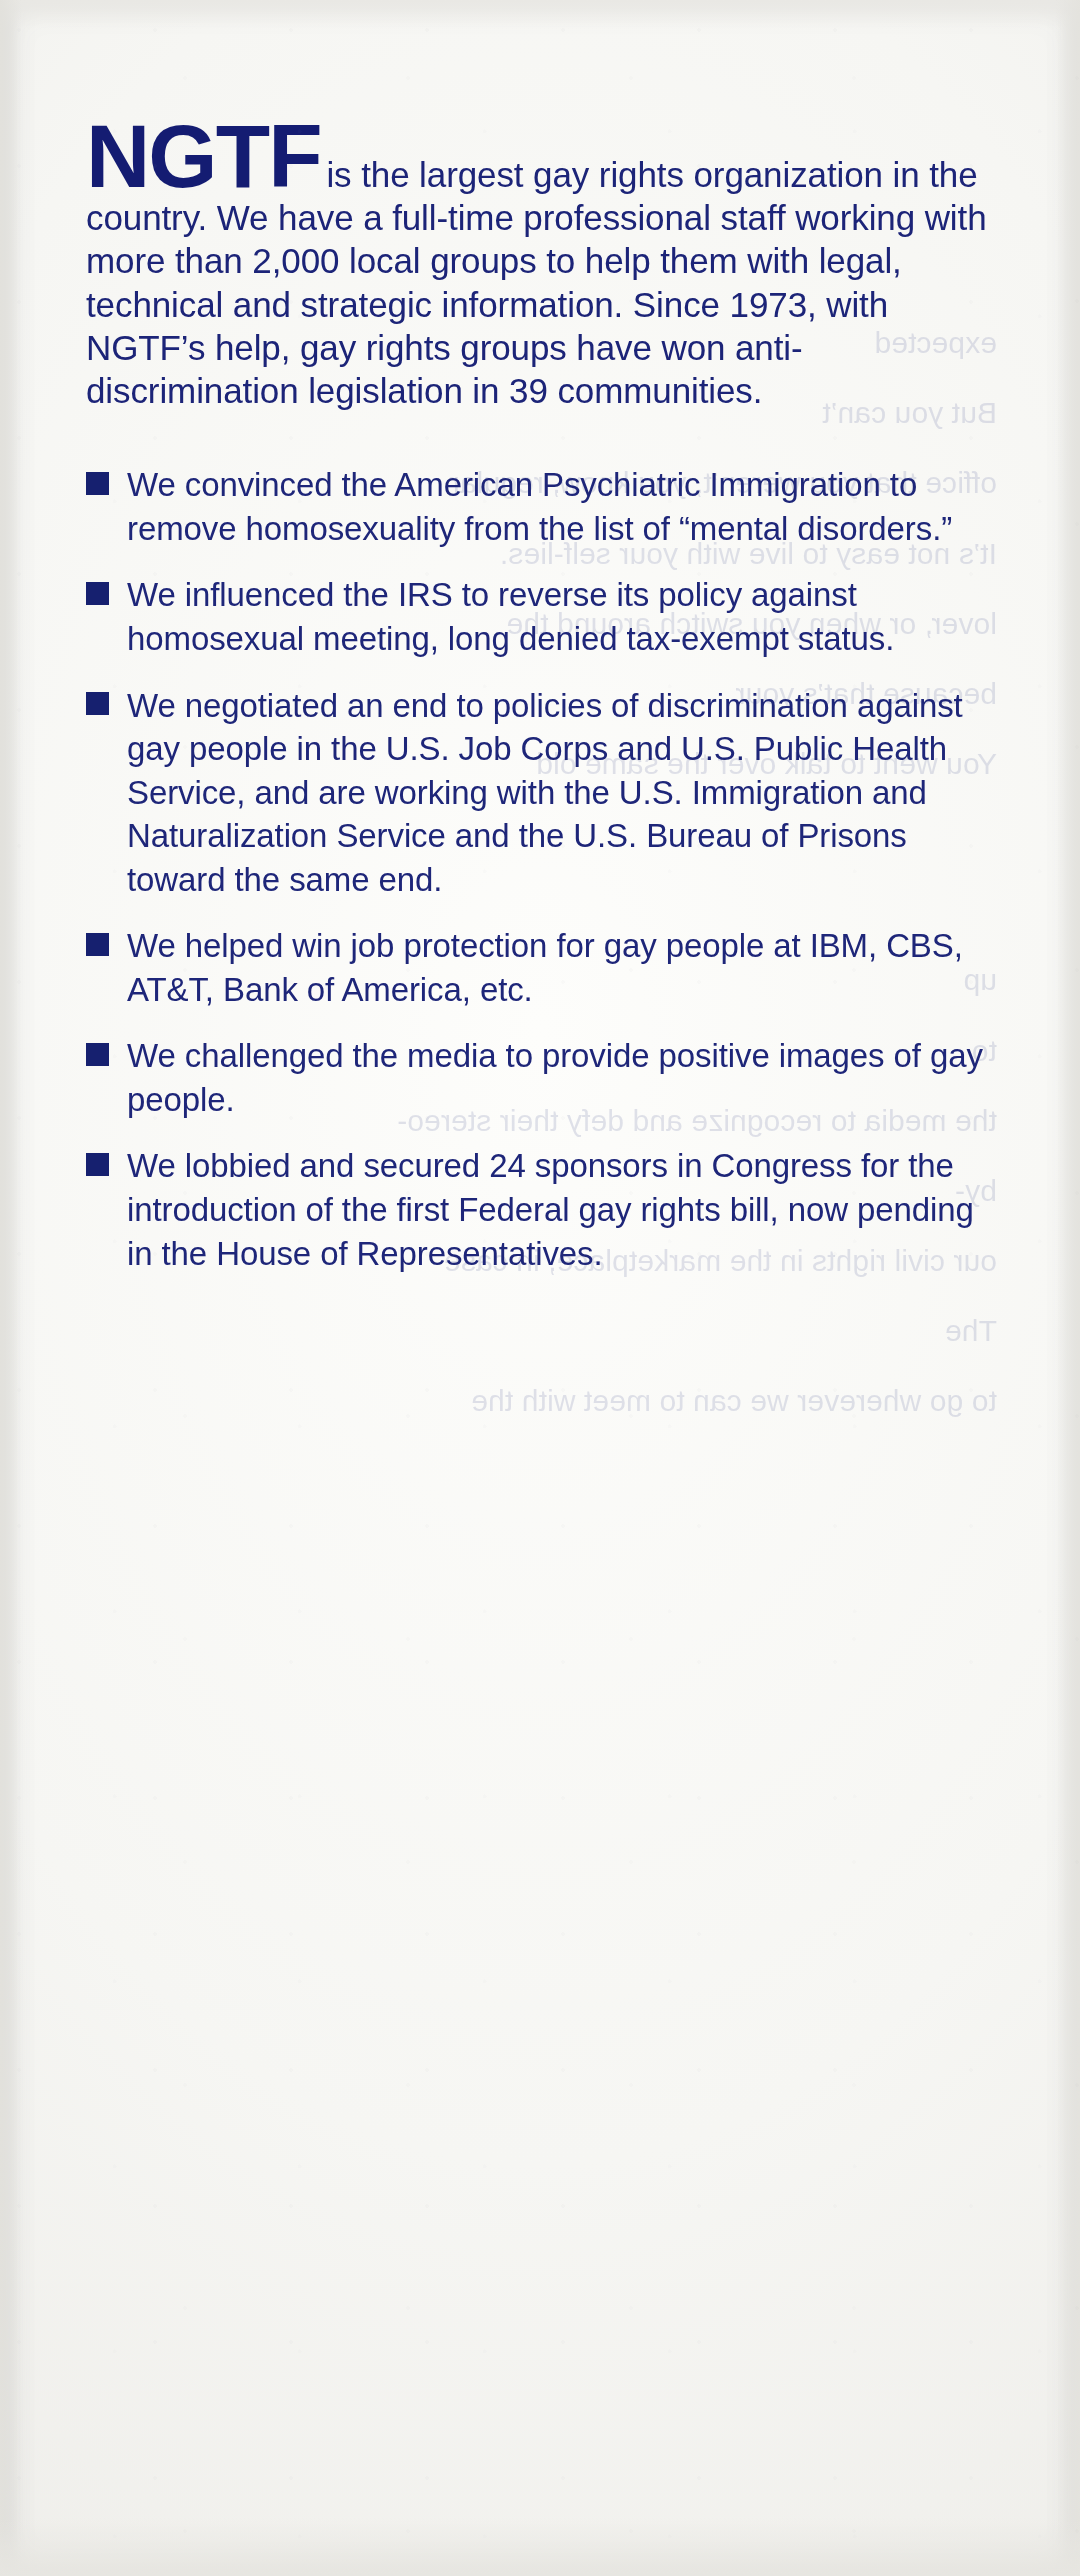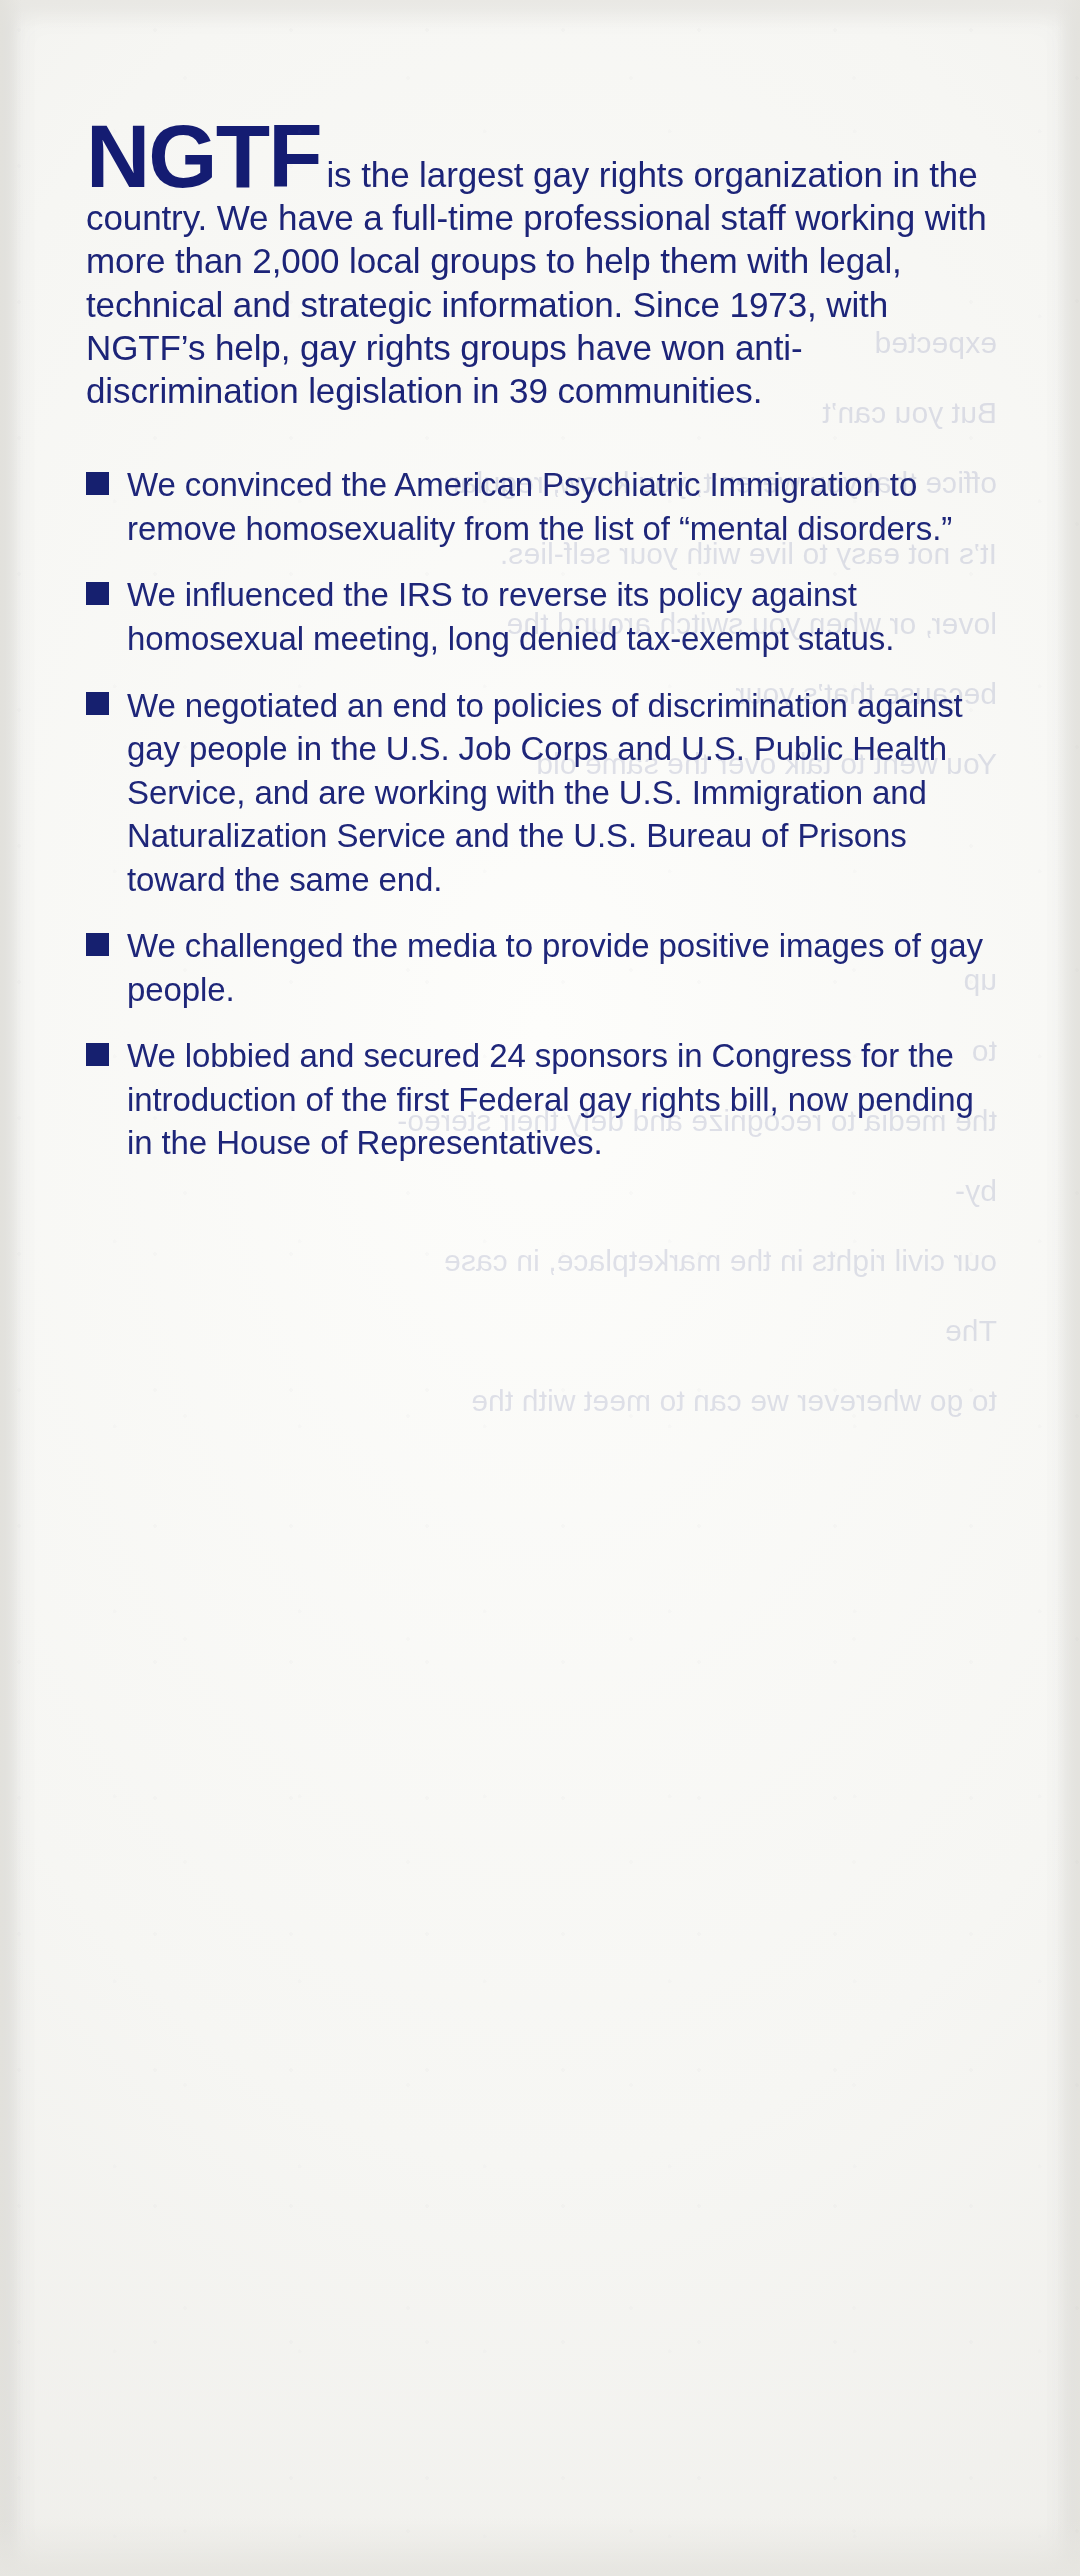--- a/index.html
+++ b/index.html
@@ -187,20 +187,24 @@
       <li>
         <span class="sq"></span>
         <span>We influenced the IRS to reverse its policy against  homosexual meeting, long denied tax-exempt status.</span>
       </li>
       <li>
         <span class="sq"></span>
         <span>We negotiated an end to policies of discrimination against gay people in the U.S. Job Corps and U.S. Public Health Service, and are working with the U.S. Immigration and Naturalization Service and the U.S. Bureau of Prisons toward the same end.</span>
       </li>
       <li>
         <span class="sq"></span>
+        <span>We helped win job protection for gay people at IBM, CBS, AT&amp;T, Bank of America, etc.</span>
+      </li>
+      <li>
+        <span class="sq"></span>
         <span>We challenged the media to provide positive images of gay people.</span>
       </li>
       <li>
         <span class="sq"></span>
         <span>We lobbied and secured 24 sponsors in Congress for the introduction of the first Federal gay rights bill, now pending in the House of Representatives.</span>
       </li>
     </ul>
 
   </div>
 

